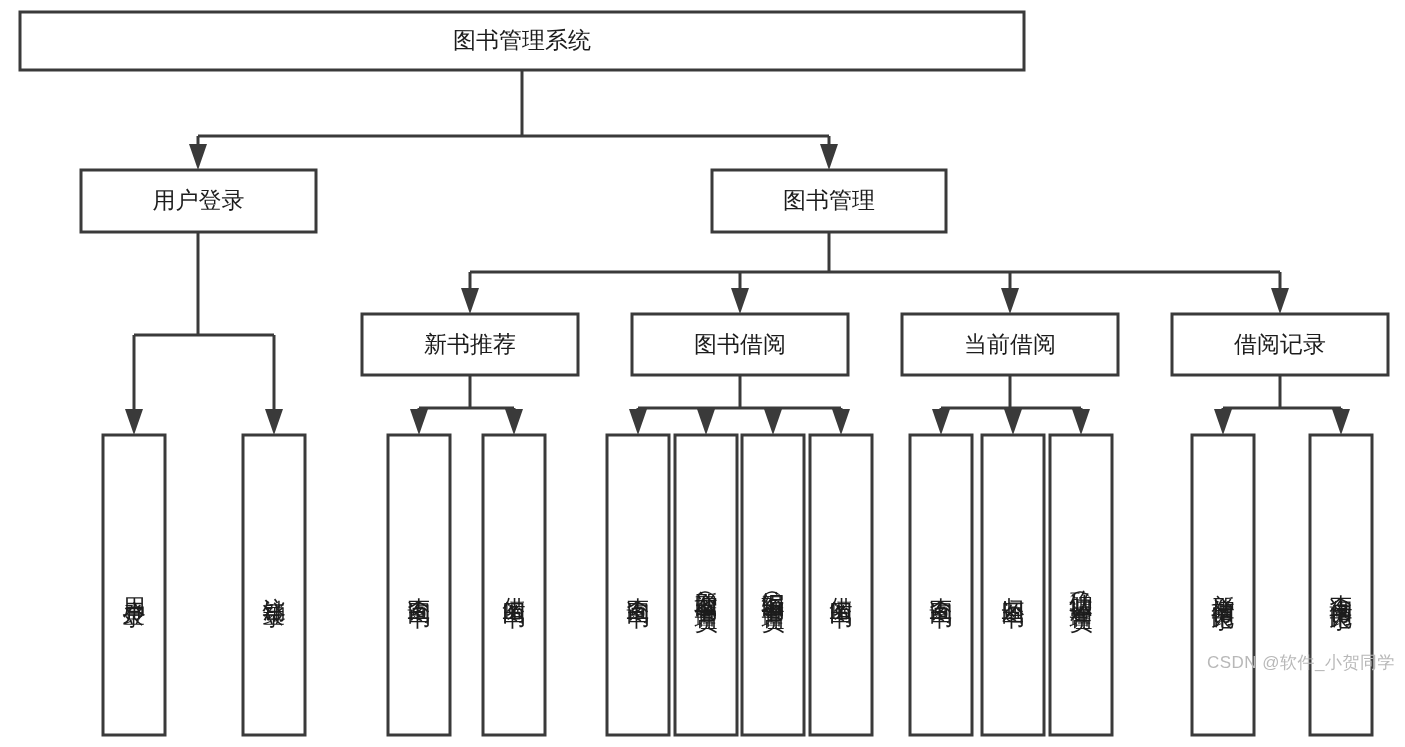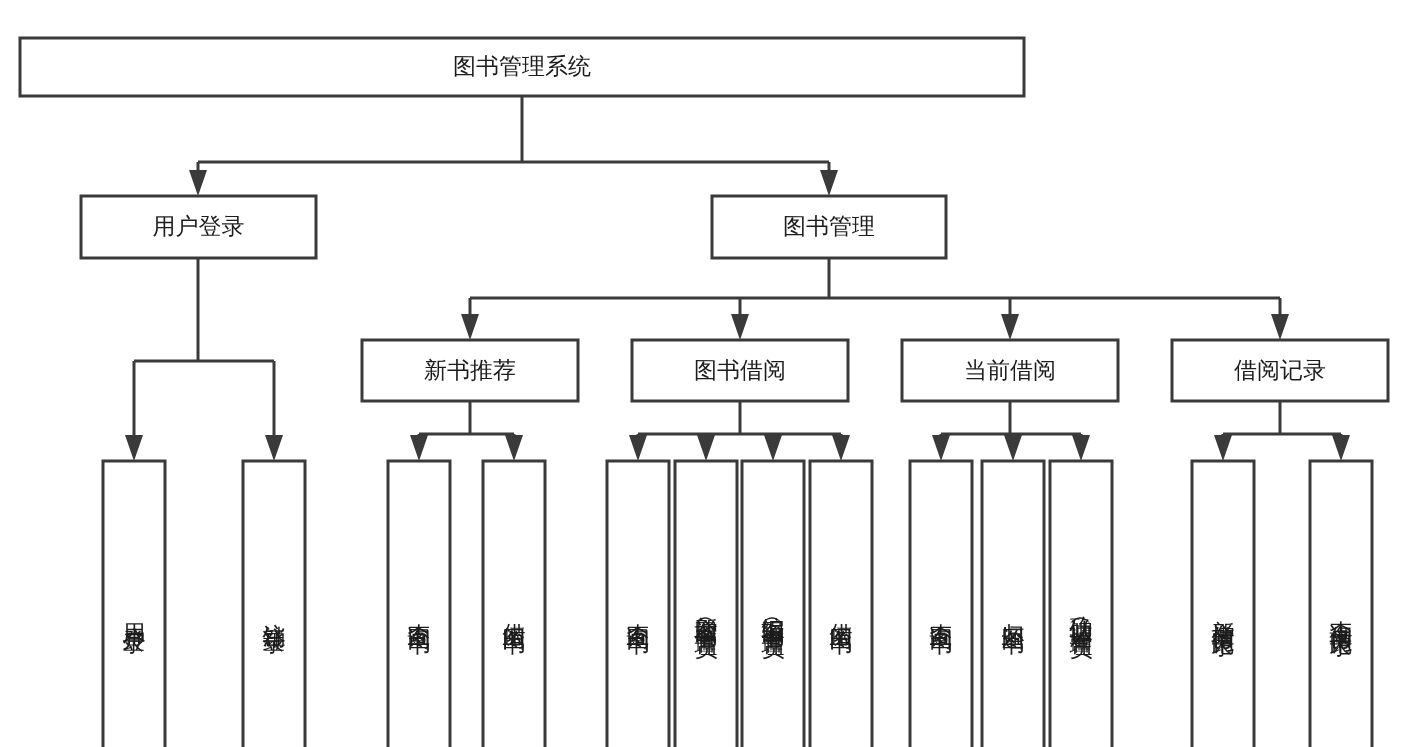--- a/index.html
+++ b/index.html
@@ -12,21 +12,20 @@
     width: 1405px;
     height: 747px;
     font-family: "Liberation Sans", "DejaVu Sans", sans-serif;
     overflow: hidden;
     position: relative;
   }
   #diagram-root {
     position: relative;
     width: 1405px;
     height: 680px;
-    margin-top: 26px;
   }
   svg.diagram-canvas {
     position: absolute;
     top: 0;
     left: 0;
     width: 1405px;
     height: 747px;
   }
   .node-box {
     fill: #ffffff;
@@ -210,14 +209,15 @@
         <span class="leaf-label">确认归还（管理员）</span>
       </div>
       <div class="leaf-label-wrap" style="left: 1192px; top: 435px; width: 62px; height: 300px;">
         <span class="leaf-label">新增借阅记录</span>
       </div>
       <div class="leaf-label-wrap" style="left: 1310px; top: 435px; width: 62px; height: 300px;">
         <span class="leaf-label">查询借阅记录</span>
       </div>
     </div>
 
+  <div class="watermark">CSDN @软件_小贺同学</div>
 
 </div>
 
 </body></html>

